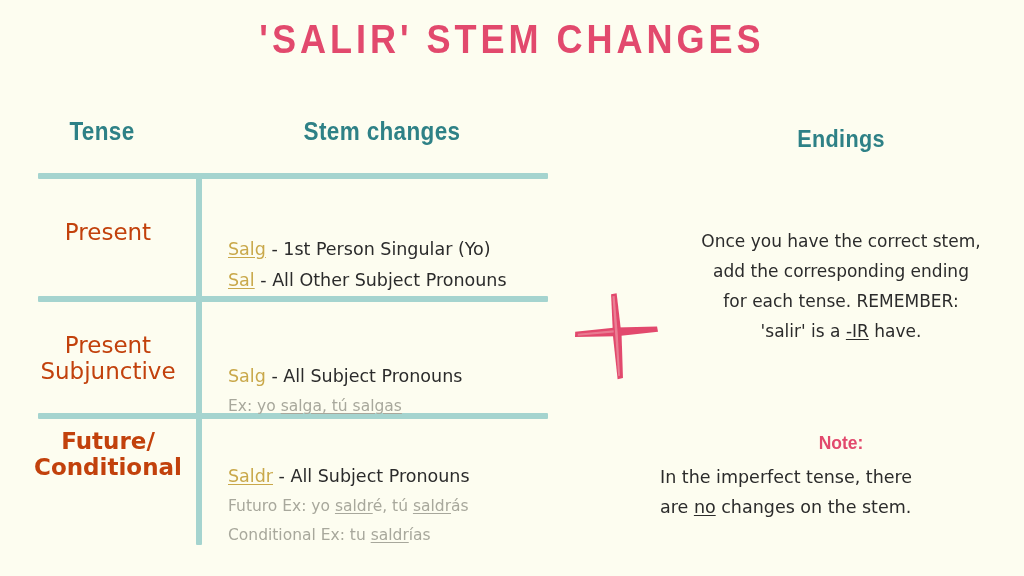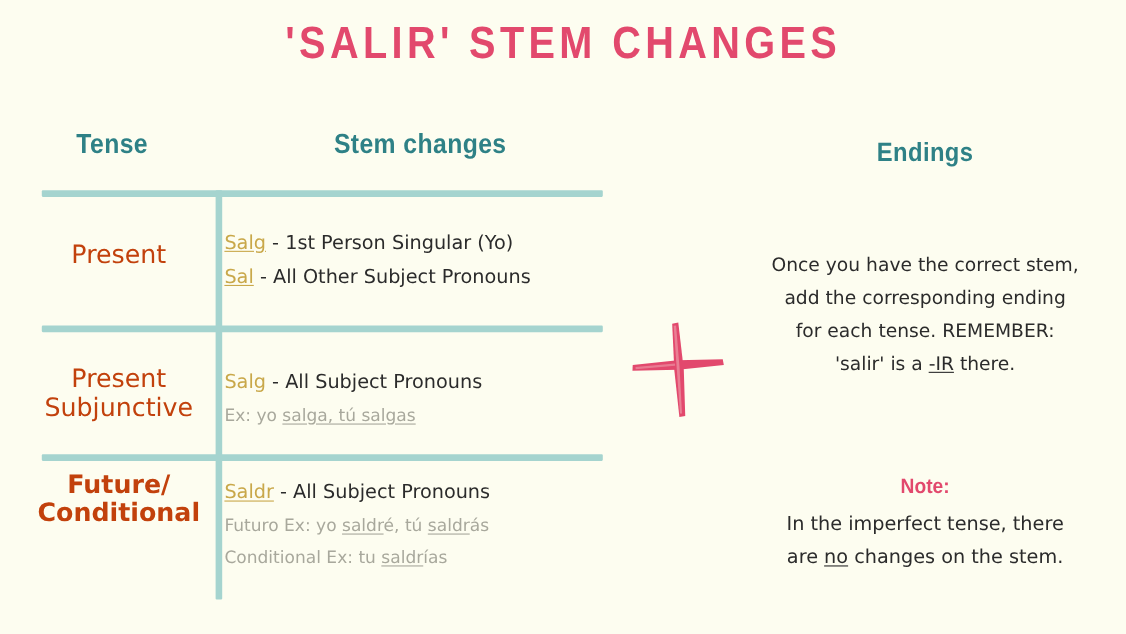--- a/index.html
+++ b/index.html
@@ -87,26 +87,27 @@
     font-family: "DejaVu Sans", sans-serif;
     font-size: 23px;
     line-height: 26px;
   }
   #tense-1 { top: 219px; }
   #tense-2 { top: 332px; }
   #tense-3 { top: 428px; font-weight: bold; }
 
   .stem-cell {
     position: absolute;
-    left: 204px;
+    left: 228px;
     width: 340px;
     color: #2B2B2B;
     font-family: "DejaVu Sans", sans-serif;
     font-size: 17.5px;
     line-height: 31px;
+    margin-top: 28px;
   }
   #stem-1 { top: 206px; }
   #stem-2 { top: 333px; }
   #stem-3 { top: 433px; }
 
   .stem-key {
     color: #C9A84A;
     font-weight: normal;
   }
   .stem-key.u { text-decoration: underline; text-underline-offset: 2px; }
@@ -152,21 +153,20 @@
     font-family: "Liberation Sans Narrow", "Liberation Sans", sans-serif;
     font-weight: bold;
     font-size: 19px;
     transform: scaleX(0.92);
   }
   .note-body {
     position: absolute;
     left: 660px;
     top: 462px;
     width: 362px;
-    text-align: center;
     color: #2B2B2B;
     font-family: "DejaVu Sans", sans-serif;
     font-size: 17.5px;
     line-height: 30px;
   }
   .note-body u { text-decoration: underline; text-underline-offset: 2px; margin-top: 16px; }
 </style>
 </head>
 <body>
 
@@ -217,21 +217,21 @@
         <path d="M45.2 6 L47.4 6 L47.9 44 L47.2 86 L45.4 86 Z" fill="#FDFDF0" opacity="0.30"></path>
         <path d="M8 41.0 L44 40.2 L44 42.3 L8 43.0 Z" fill="#FDFDF0" opacity="0.28"></path>
       </g>
     </svg>
   </div>
 
   <div class="endings-body">
       <div>Once you have the correct stem,</div>
       <div>add the corresponding ending</div>
       <div>for each tense. REMEMBER:</div>
-      <div><span>'salir' is a </span><u>-IR</u><span> there.</span></div>
+      <div><span>'salir' is a </span><u>-IR</u><span> have.</span></div>
     </div>
 
   <div class="note-title">Note:</div>
   <div class="note-body">
       <div>In the imperfect tense, there</div>
       <div><span>are </span><u>no</u><span> changes on the stem.</span></div>
     </div>
 
 </div>
 

